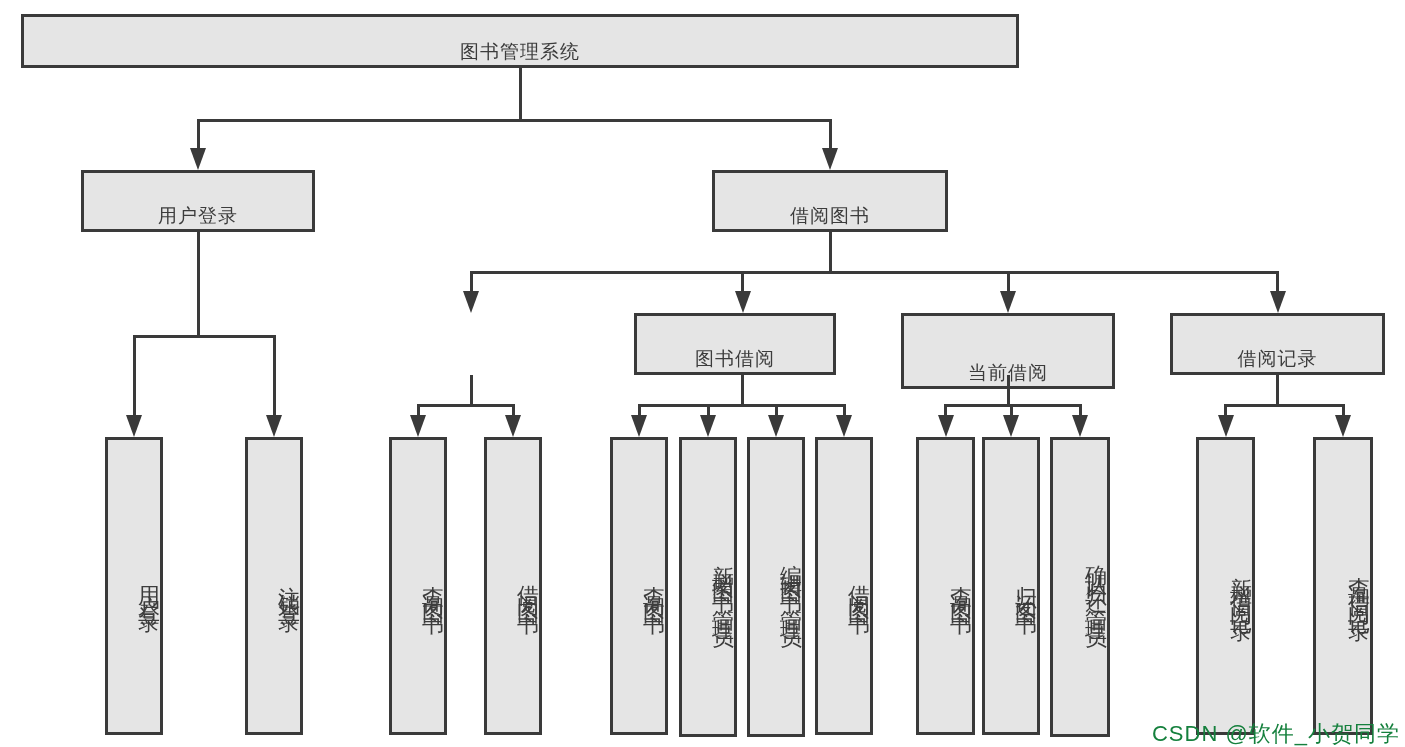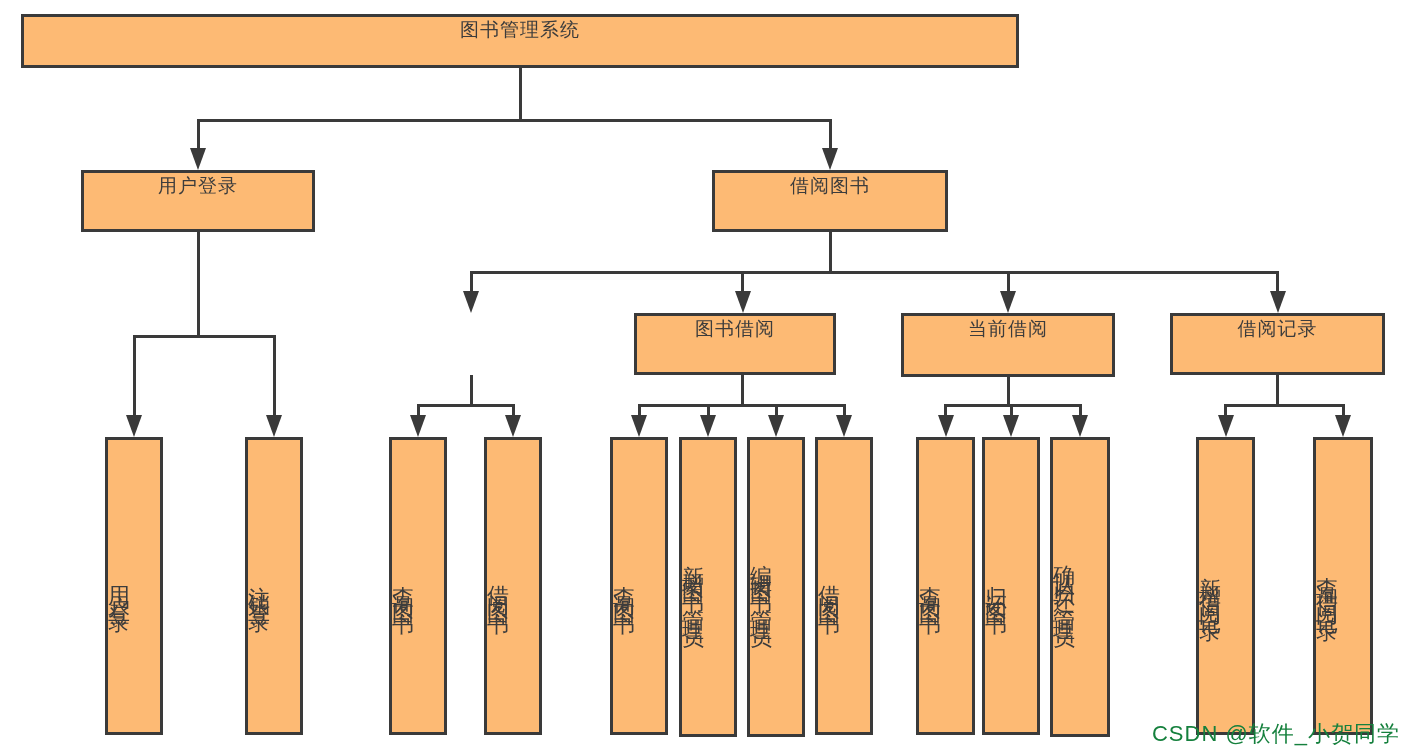--- a/index.html
+++ b/index.html
@@ -2,23 +2,23 @@
 <html style="--line-color: #3a3a3a; --text-color: #3c3c3c;"><head>
 <meta charset="utf-8">
 <style>
   html,body{margin:0;padding:0;}
   body{
     width:1405px;height:747px;background:#ffffff;overflow:hidden;position:relative;
     font-family:"Liberation Sans","DejaVu Sans",sans-serif;
   }
   #diagram{position:absolute;left:0;top:0;width:1405px;height:747px;}
   .node{
-    position:absolute;box-sizing:border-box;background:#fdba74;
+    position:absolute;box-sizing:border-box;background:#e5e5e5;
     border:3px solid var(--line-color,#393939);
-    display:flex;align-items:flex-start;justify-content:center;
+    display:flex;align-items:flex-end;justify-content:center;
     color:var(--text-color,#3c3c3c);
   }
   .node.horizontal{font-size:19px;letter-spacing:1px;white-space:nowrap;}
   .node.vertical{
     font-size:22px;
     writing-mode:vertical-lr;
     letter-spacing:9px;
     line-height:1;
   }
   .node.vertical span{display:block;}
@@ -43,21 +43,21 @@
     </div>
     <div class="node horizontal" style="left: 81px; top: 170px; width: 234px; height: 62px;">
       <span>用户登录</span>
     </div>
     <div class="node horizontal" style="left: 712px; top: 170px; width: 236px; height: 62px;">
       <span>借阅图书</span>
     </div>
     <div class="node horizontal" style="left: 634px; top: 313px; width: 202px; height: 62px;">
       <span>图书借阅</span>
     </div>
-    <div class="node horizontal" style="left: 901px; top: 313px; width: 214px; height: 64px;">
+    <div class="node horizontal" style="left: 901px; top: 313px; width: 214px; height: 76px;">
       <span>当前借阅</span>
     </div>
     <div class="node horizontal" style="left: 1170px; top: 313px; width: 215px; height: 62px;">
       <span>借阅记录</span>
     </div>
     <div class="node vertical" style="left: 105px; top: 437px; width: 58px; height: 298px;">
       <span>用户登录</span>
     </div>
     <div class="node vertical" style="left: 245px; top: 437px; width: 58px; height: 298px;">
       <span>注销登录</span>

